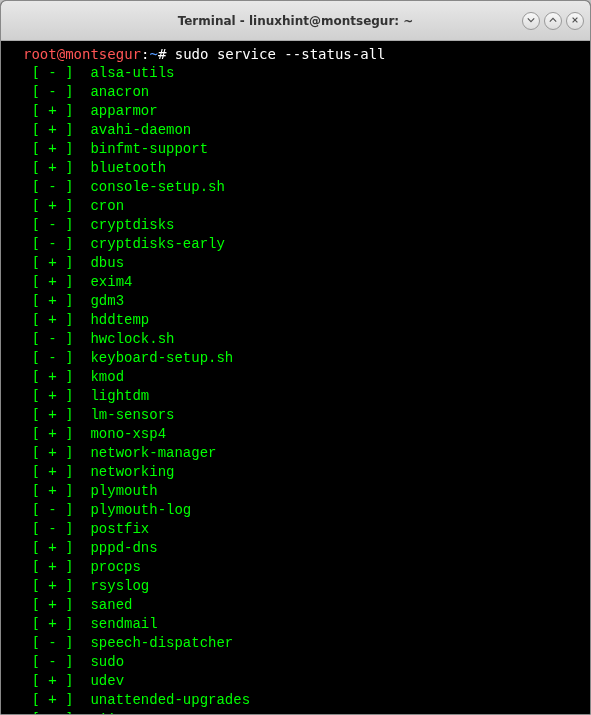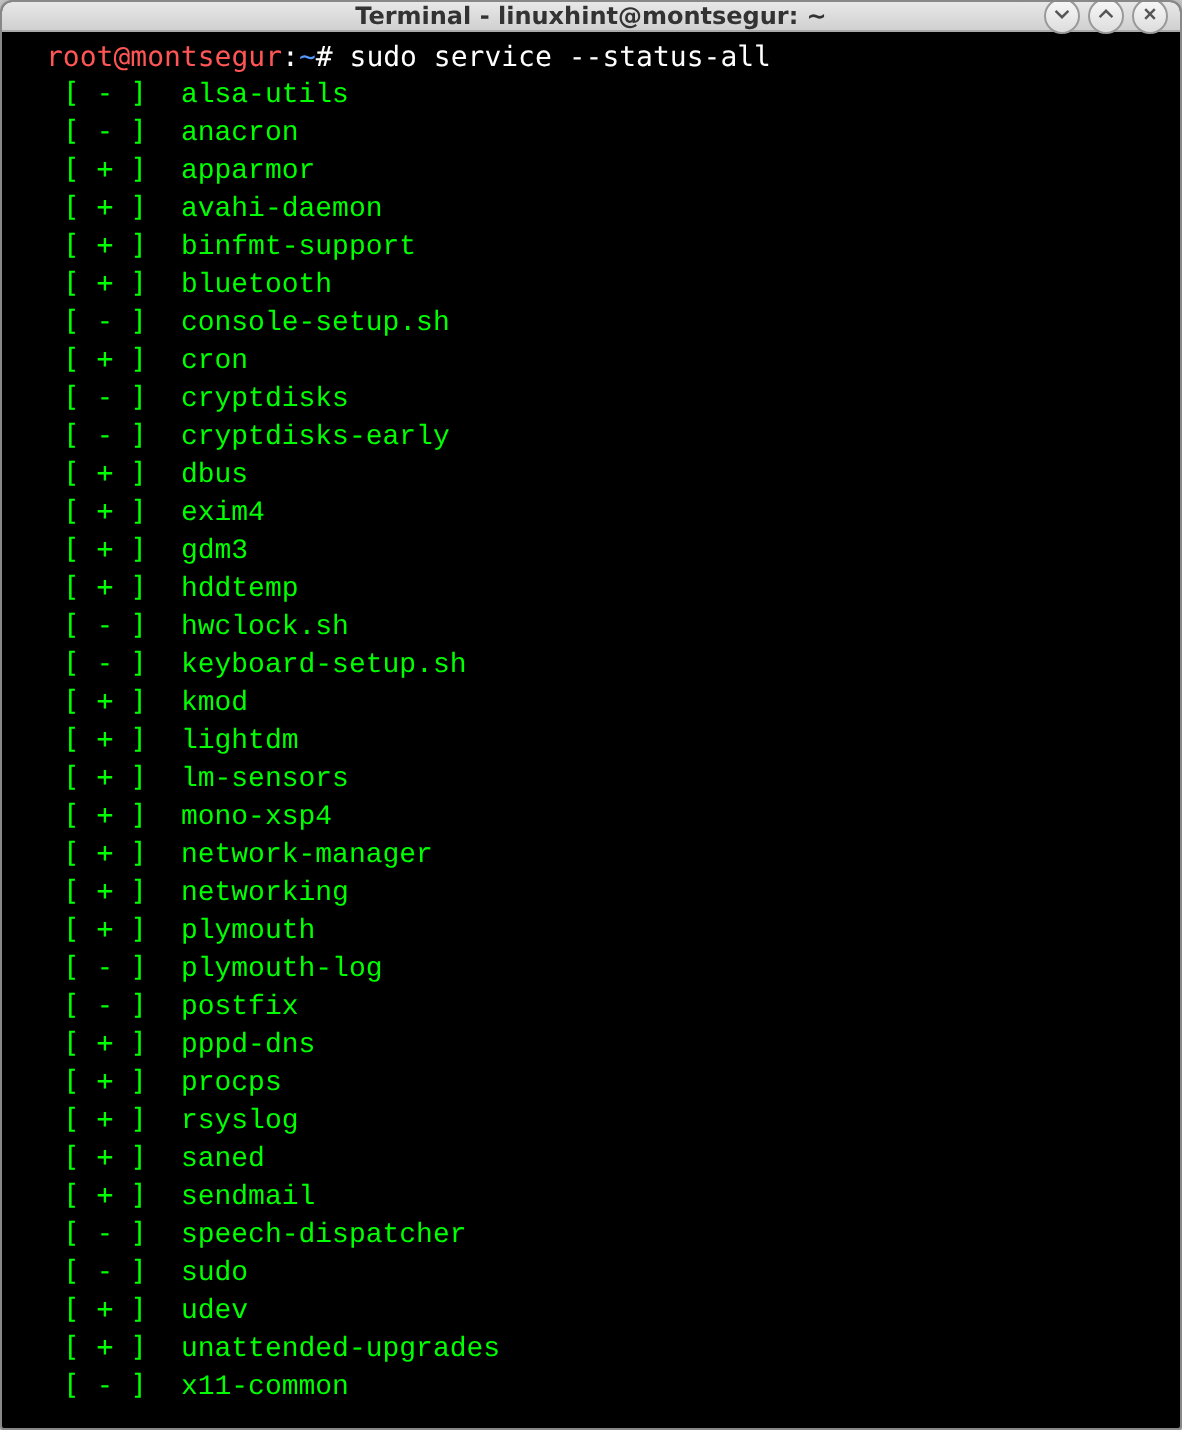--- a/index.html
+++ b/index.html
@@ -13,21 +13,21 @@
 .window {
   width: 591px;
   height: 715px;
   background: #000;
   border: 1px solid #888;
   border-radius: 6px 6px 2px 2px;
   overflow: hidden;
   box-shadow: 0 1px 4px rgba(0,0,0,0.3);
 }
 .titlebar {
-  height: 15px;
+  height: 40px;
   background: linear-gradient(to bottom, #e8e8e8, #d0d0d0);
   border-bottom: 1px solid #aaa;
   display: flex;
   align-items: center;
   padding: 0 6px;
   position: relative;
 }
 .titlebar-title {
   flex: 1;
   text-align: center;

